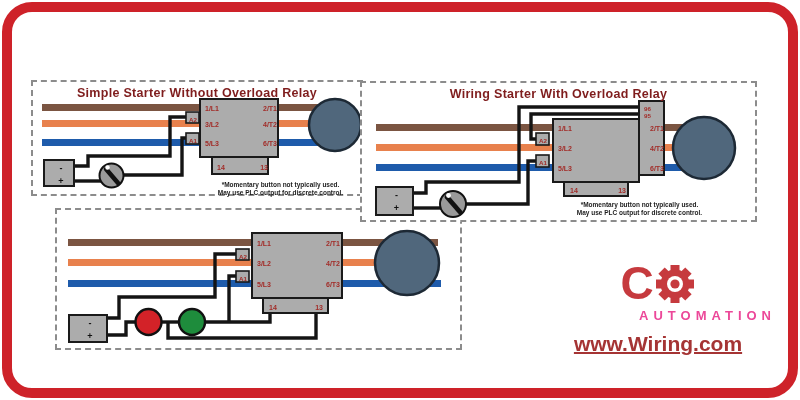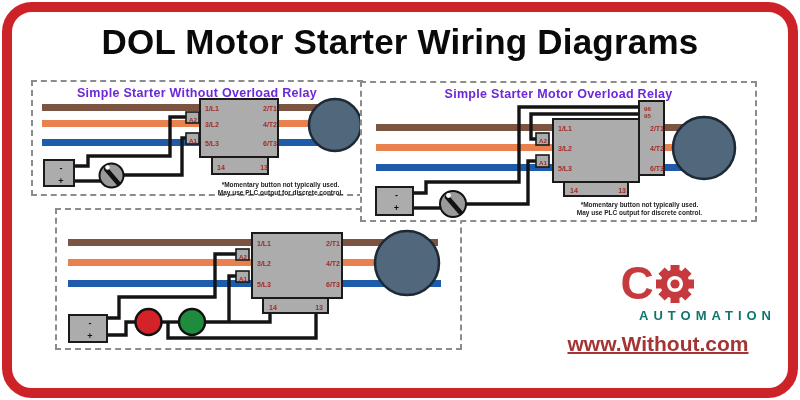--- a/index.html
+++ b/index.html
@@ -4,45 +4,44 @@
 <style>
   html,body{margin:0;padding:0;background:#fff;}
   *{box-sizing:border-box;font-family:"Liberation Sans",sans-serif;}
   #stage{position:relative;width:800px;height:400px;background:#fff;overflow:hidden;}
   .frame{position:absolute;inset:2px;border:10px solid #CE2229;border-radius:30px;background:#fff;}
   .page-title{position:absolute;top:22px;left:0;width:100%;text-align:center;
     font-size:35px;font-weight:700;color:#0a0a0a;letter-spacing:0.2px;}
   .panel{position:absolute;border:2px dashed #8C8C8C;background:#fff;}
   .panel svg{position:absolute;left:-2px;top:-2px;}
   .ptitle{position:absolute;left:0;width:100%;text-align:center;font-size:12.5px;
-    font-weight:700;color:#6d28d9;letter-spacing:0.3px;}
+    font-weight:700;color:#7f1d1d;letter-spacing:0.3px;}
   .lbl{position:absolute;color:#A22C28;font-weight:700;font-size:7px;line-height:8px;white-space:nowrap;}
   .lbl.r{text-align:right;}
   .lbl.tiny{font-size:6.2px;line-height:7px;}
   .note{position:absolute;text-align:center;font-size:6.5px;line-height:8.3px;
     font-weight:700;color:#1c1c1c;white-space:nowrap;}
   .sym{position:absolute;text-align:center;font-weight:700;font-size:9px;line-height:9px;color:#111;}
   #p1{left:31px;top:80px;width:332px;height:116px;z-index:2;}
   #p2{left:360px;top:81px;width:397px;height:141px;z-index:3;}
   #p3{left:55px;top:208px;width:407px;height:142px;z-index:1;}
   .brand{position:absolute;left:538px;top:260px;width:240px;z-index:4;}
   .brand-row{display:flex;align-items:flex-start;justify-content:center;color:#C63A3E;
     font-size:46px;font-weight:700;line-height:1;letter-spacing:0px;}
   .brand-row .gear{margin:4px 1px 0 1px;}
-  .brand-sub{margin-top:2px;text-align:right;padding-right:2px;color:#0f766e;
+  .brand-sub{margin-top:2px;text-align:right;padding-right:2px;color:#ec4899;
     font-size:13px;font-weight:700;letter-spacing:5px;}
   .brand-url{margin-top:9px;text-align:center;color:#A53434;font-size:21px;font-weight:700;
     text-decoration:underline;text-decoration-thickness:2px;}
 </style>
 </head>
 <body>
 
 <div id="stage">
   <div class="frame"></div>
-  <div class="page-title">DOL Motor Starter Wiring Diagrams</div>
 
   <div class="panel" id="p3">
     <svg width="407" height="142" viewBox="0 0 407 142">
       <rect x="13" y="31" width="370" height="7" fill="#7B5542"></rect>
       <rect x="13" y="51" width="370" height="7" fill="#E8814D"></rect>
       <rect x="13" y="72" width="373" height="7" fill="#1E5BAB"></rect>
       <g stroke="#141414" stroke-width="3.4" fill="none">
         <path d="M52,110 H64 V89 H160 V46 H181"></path>
         <path d="M52,127 H71 V114 H80"></path>
         <path d="M107,114 H124"></path>
@@ -129,21 +128,21 @@
       <rect x="176" y="52" width="13" height="12" fill="#ACACAC" stroke="#1a1a1a" stroke-width="1.6"></rect>
       <rect x="176" y="74" width="13" height="12" fill="#ACACAC" stroke="#1a1a1a" stroke-width="1.6"></rect>
       <rect x="16" y="106" width="37" height="28" fill="#ACACAC" stroke="#1a1a1a" stroke-width="2"></rect>
       <g>
         <circle cx="93" cy="123" r="13" fill="#9A9A9A" stroke="#111" stroke-width="2"></circle>
         <line x1="87" y1="116" x2="100" y2="131" stroke="#111" stroke-width="4.8" stroke-linecap="round"></line>
         <circle cx="88.5" cy="114.5" r="2.4" fill="#fff"></circle>
       </g>
       <circle cx="344" cy="67" r="31" fill="#50677C" stroke="#1D2935" stroke-width="2.5"></circle>
     </svg>
-    <div class="ptitle" style="top:4px;">Simple Starter Motor Overload Relay</div>
+    <div class="ptitle" style="top:4px;">Wiring Starter With Overload Relay</div>
     <span class="lbl" style="left:196px;top:42px;">1/L1</span>
     <span class="lbl" style="left:196px;top:62px;">3/L2</span>
     <span class="lbl" style="left:196px;top:82px;">5/L3</span>
     <span class="lbl r" style="left:272px;top:42px;width:30px;">2/T1</span>
     <span class="lbl r" style="left:272px;top:62px;width:30px;">4/T2</span>
     <span class="lbl r" style="left:272px;top:82px;width:30px;">6/T3</span>
     <span class="lbl tiny" style="left:282px;top:22px;">96</span>
     <span class="lbl tiny" style="left:282px;top:29px;">95</span>
     <span class="lbl tiny" style="left:177px;top:54px;">A2</span>
     <span class="lbl tiny" style="left:177px;top:76px;">A1</span>
@@ -170,15 +169,15 @@
             <rect x="-4.5" y="-19" width="9" height="12" transform="rotate(270)"></rect>
             <rect x="-4.5" y="-19" width="9" height="12" transform="rotate(315)"></rect>
           </g>
           <circle r="14.5"></circle>
           <circle r="8" fill="#fff"></circle>
           <circle r="4.6"></circle>
         </g>
       </svg>
     </div>
     <div class="brand-sub">AUTOMATION</div>
-    <div class="brand-url">www.Without.com</div>
+    <div class="brand-url">www.Wiring.com</div>
   </div>
 </div>
 
 </body></html>

